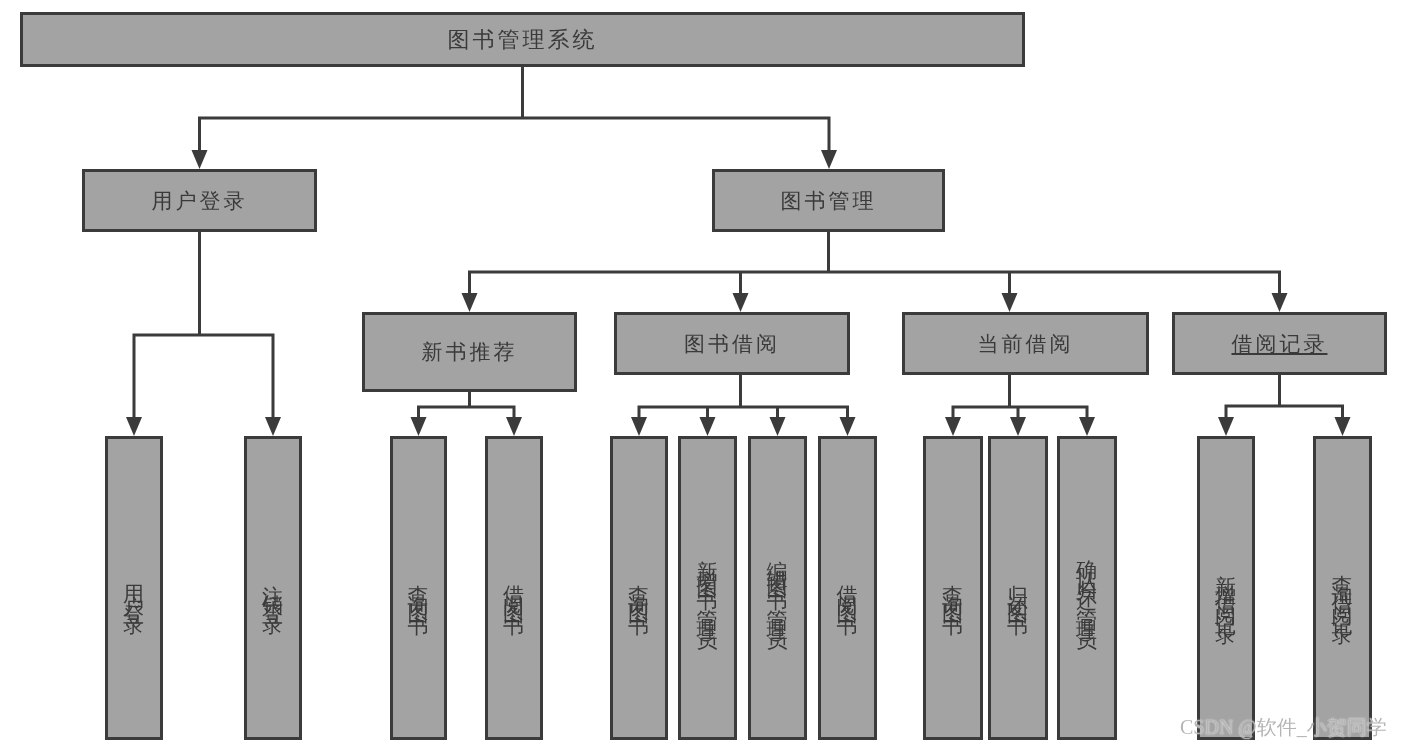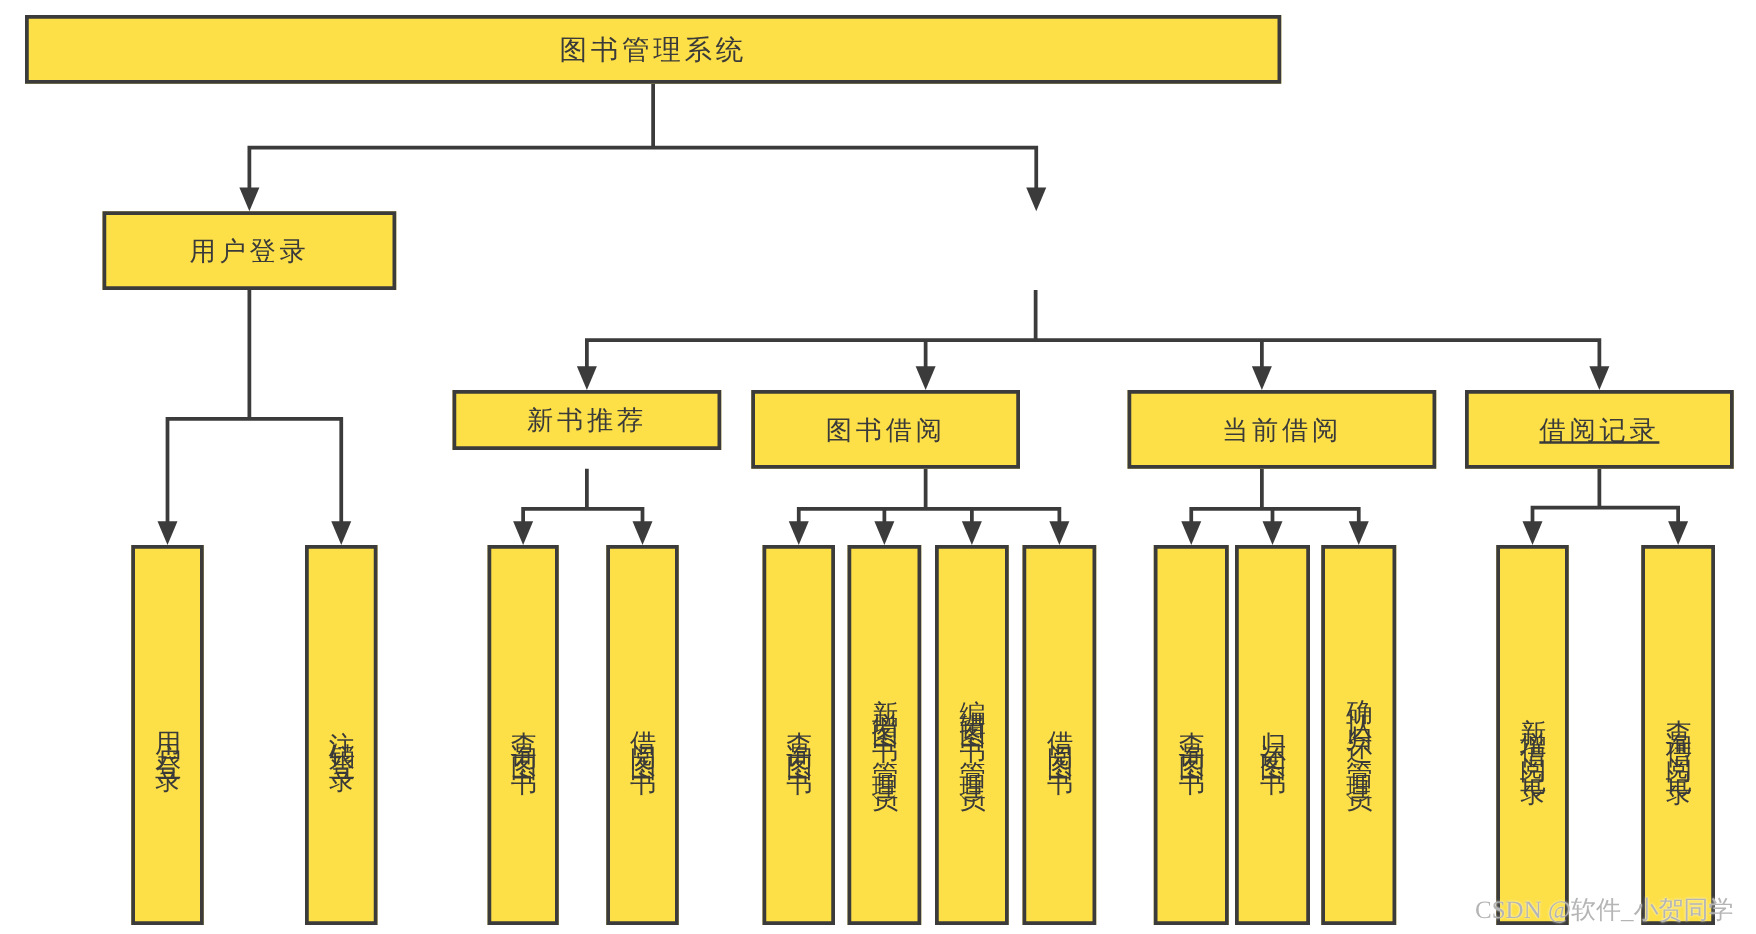--- a/index.html
+++ b/index.html
@@ -16,21 +16,21 @@
     overflow: hidden;
   }
   #connectors {
     position: absolute;
     left: 0;
     top: 0;
   }
   .box {
     position: absolute;
     box-sizing: border-box;
-    background: #fde047;
+    background: #a3a3a3;
     border: 3px solid #3b3b3b;
     display: flex;
     align-items: center;
     justify-content: center;
     color: #3a3a3a;
   }
   .h-label {
     font-size: 21px;
     letter-spacing: 3px;
     white-space: nowrap;
@@ -119,25 +119,28 @@
     </g>
   </svg>
 
   <div class="box root" style="left:20px; top:12px; width:1005px; height:55px;">
     <span class="h-label">图书管理系统</span>
   </div>
 
   <div class="box" style="left:82px; top:169px; width:235px; height:63px;">
     <span class="h-label">用户登录</span>
   </div>
+  <div class="box" style="left:712px; top:169px; width:233px; height:63px;">
+    <span class="h-label">图书管理</span>
+  </div>
 
-  <div class="box" style="left:362px; top:312px; width:215px; height:48px;">
+  <div class="box" style="left:362px; top:312px; width:215px; height:80px;">
     <span class="h-label">新书推荐</span>
   </div>
-  <div class="box" style="left:601px; top:312px; width:215px; height:63px;">
+  <div class="box" style="left:614px; top:312px; width:236px; height:63px;">
     <span class="h-label">图书借阅</span>
   </div>
   <div class="box" style="left:902px; top:312px; width:247px; height:63px;">
     <span class="h-label">当前借阅</span>
   </div>
   <div class="box" style="left:1172px; top:312px; width:215px; height:63px;text-decoration:underline;">
     <span class="h-label">借阅记录</span>
   </div>
 
   <div class="box leaf" style="left:105px; top:436px; width:58px; height:304px;">

